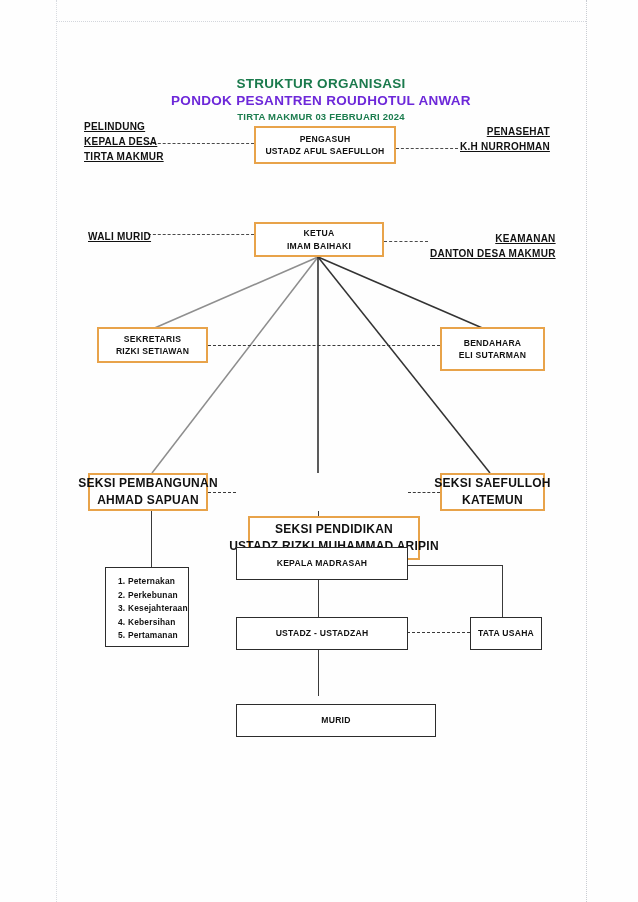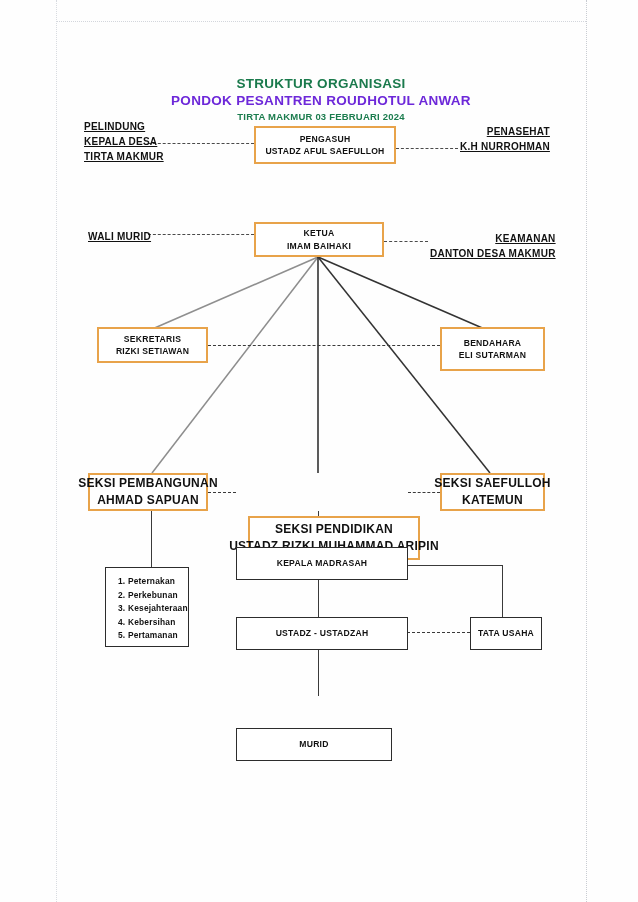--- a/index.html
+++ b/index.html
@@ -242,21 +242,21 @@
   </div>
 
   <div class="box black" style="left:236px; top:617px; width:172px; height:33px;">
     <div class="l1">USTADZ - USTADZAH</div>
   </div>
 
   <div class="box black" style="left:470px; top:617px; width:72px; height:33px;">
     <div class="l1">TATA USAHA</div>
   </div>
 
-  <div class="box black" style="left:236px; top:728px; width:156px; height:33px;text-align:center;">
+  <div class="box black" style="left:236px; top:704px; width:200px; height:33px;text-align:center;">
     <div class="l1">MURID</div>
   </div>
 
   <div class="list-box" style="left:105px; top:567px; width:84px; height:80px;">
     <div>1. Peternakan</div>
     <div>2. Perkebunan</div>
     <div>3. Kesejahteraan</div>
     <div>4. Kebersihan</div>
     <div>5. Pertamanan</div>
   </div>

